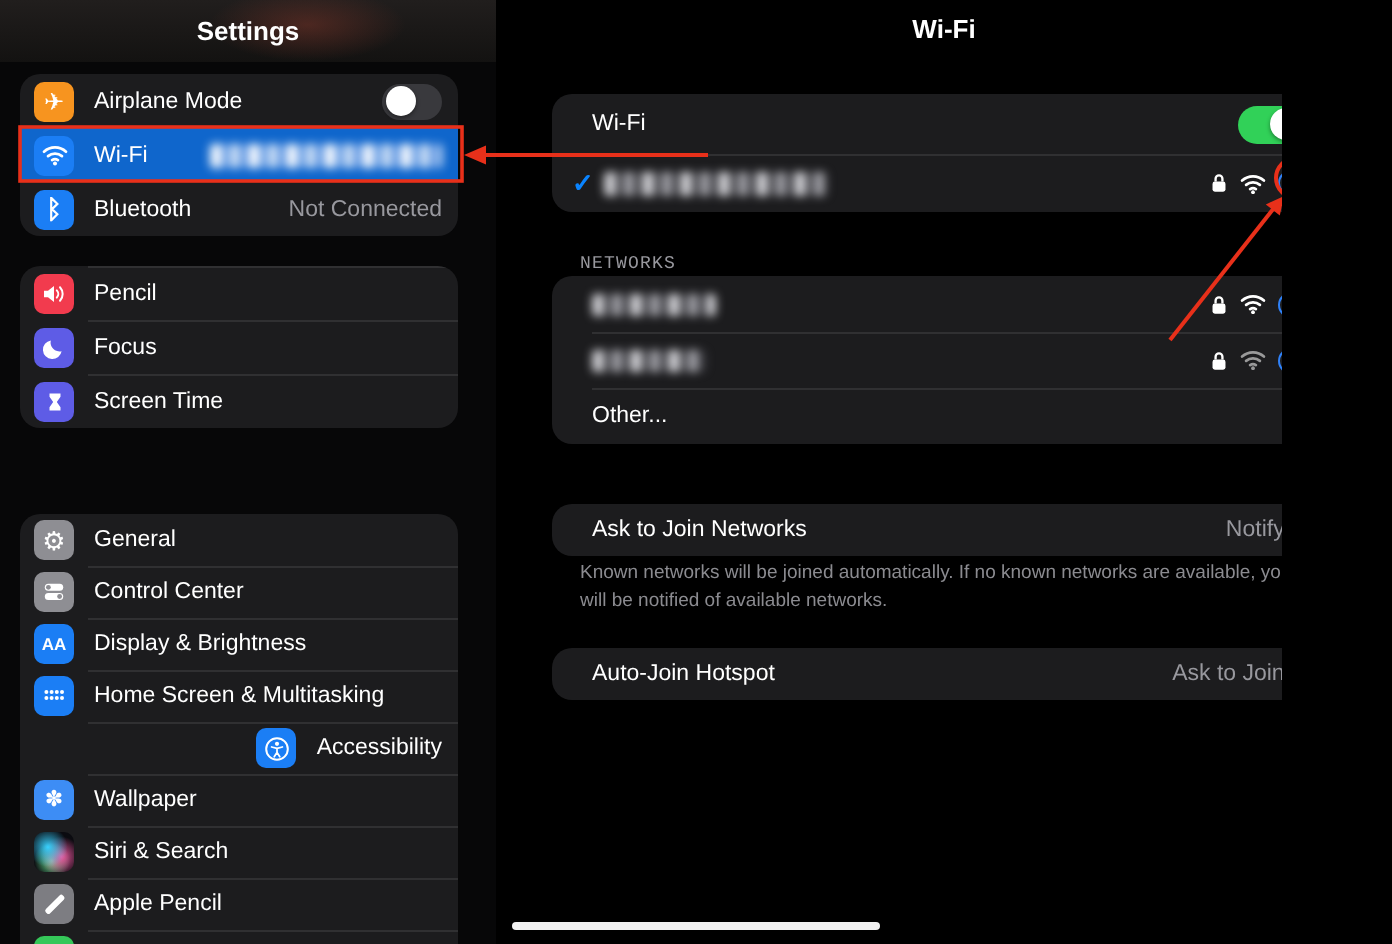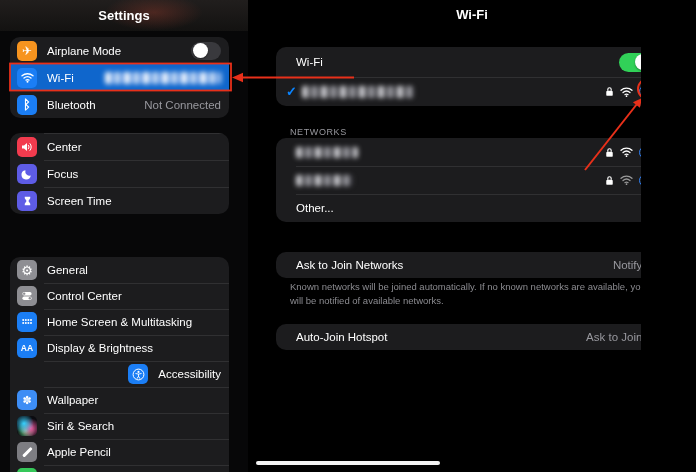--- a/index.html
+++ b/index.html
@@ -73,21 +73,21 @@
   .mvalue{margin-left:auto;font-size:11.5px;color:#98989e;white-space:nowrap;}
   .chev{font-size:14px;color:#5d5d62;margin-left:5px;line-height:1;}
 
   .check{color:#0a84ff;font-size:13px;font-weight:bold;width:16px;flex:0 0 auto;margin-left:-10px;}
   .right-icons{margin-left:auto;display:flex;align-items:center;gap:6px;}
   .info-icon{width:13px;height:13px;border:1.3px solid #2f81f7;border-radius:50%;color:#2f81f7;
      display:flex;align-items:center;justify-content:center;
      font-family:"Liberation Serif",serif;font-style:italic;font-weight:bold;font-size:9.5px;box-sizing:border-box;}
   .dim{opacity:.55;}
 
-  .sect-header{position:absolute;left:42px;font-size:9px;letter-spacing:.6px;color:#98989e;}
+  .sect-header{position:absolute;left:42px;font-size:9px;letter-spacing:.6px;color:#98989e;font-family:Liberation Mono, monospace;}
   .footer-note{position:absolute;left:42px;width:366px;font-size:9.5px;line-height:1.45;color:#8b8b90;}
 
   .home-indicator{position:absolute;left:256px;top:461px;width:184px;height:4px;border-radius:2px;background:#f2f2f2;}
 
   .annot{position:absolute;inset:0;pointer-events:none;z-index:10;}
 </style>
 </head>
 <body>
 
 <div class="screen">
@@ -125,21 +125,21 @@
     </div>
 
     <div class="card" style="top:133px;">
       <div class="srow sep">
         <span class="icon ic-sounds">
           <svg width="12" height="12" viewBox="0 0 12 12">
               <path d="M1 4.4h2L6 2v8L3 7.6H1z" fill="#fff"></path>
               <path d="M7.4 4.2a2.6 2.6 0 0 1 0 3.6 M9 2.6a5 5 0 0 1 0 6.8" stroke="#fff" fill="none" stroke-width="1" stroke-linecap="round"></path>
             </svg>
         </span>
-        <span class="slabel">Center</span>
+        <span class="slabel">Pencil</span>
       </div>
       <div class="srow sep">
         <span class="icon ic-indigo">
           <svg width="12" height="12" viewBox="0 0 12 12">
               <path d="M9.8 7.6A4.5 4.5 0 0 1 4.4 2.2 4.7 4.7 0 1 0 9.8 7.6z" fill="#fff"></path>
             </svg>
         </span>
         <span class="slabel">Focus</span>
       </div>
       <div class="srow sep">
@@ -160,42 +160,42 @@
       <div class="srow sep" style="height:26px;">
         <span class="icon ic-gray">
           <svg width="12" height="12" viewBox="0 0 12 12">
               <rect x="1.4" y="1.9" width="9.2" height="3.5" rx="1.75" fill="#fff"></rect>
               <circle cx="3.2" cy="3.65" r="1.2" fill="#8e8e93"></circle>
               <rect x="1.4" y="6.5" width="9.2" height="3.5" rx="1.75" fill="#fff"></rect>
               <circle cx="8.8" cy="8.25" r="1.2" fill="#8e8e93"></circle>
             </svg>
         </span>
         <span class="slabel">Control Center</span>
+      </div>
+      <div class="srow sep" style="height:26px;">
+        <span class="icon ic-display">AA</span>
+        <span class="slabel">Display &amp; Brightness</span>
       </div>
       <div class="srow sep" style="height:26px;">
         <span class="icon ic-blue">
           <svg width="12" height="12" viewBox="0 0 12 12">
               <g fill="#fff">
                 <circle cx="2.2" cy="4" r="1"></circle>
                 <circle cx="4.8" cy="4" r="1"></circle>
                 <circle cx="7.4" cy="4" r="1"></circle>
                 <circle cx="10" cy="4" r="1"></circle>
                 <circle cx="2.2" cy="7" r="1"></circle>
                 <circle cx="4.8" cy="7" r="1"></circle>
                 <circle cx="7.4" cy="7" r="1"></circle>
                 <circle cx="10" cy="7" r="1"></circle>
               </g>
             </svg>
         </span>
         <span class="slabel">Home Screen &amp; Multitasking</span>
       </div>
-      <div class="srow sep" style="height:26px;">
-        <span class="icon ic-display">AA</span>
-        <span class="slabel">Display &amp; Brightness</span>
-      </div>
       <div class="srow sep" style="height:26px;justify-content:flex-end;">
         <span class="icon ic-blue">
           <svg width="13" height="13" viewBox="0 0 13 13">
               <circle cx="6.5" cy="6.5" r="5.4" stroke="#fff" stroke-width="1" fill="none"></circle>
               <circle cx="6.5" cy="3.9" r="1.05" fill="#fff"></circle>
               <path d="M3.8 5.5l2.7.7 2.7-.7M6.5 6.2v2.1l-1.4 2.1M6.5 8.3l1.4 2.1" stroke="#fff" stroke-width=".9" fill="none" stroke-linecap="round" stroke-linejoin="round"></path>
             </svg>
         </span>
         <span class="slabel">Accessibility</span>
       </div>

